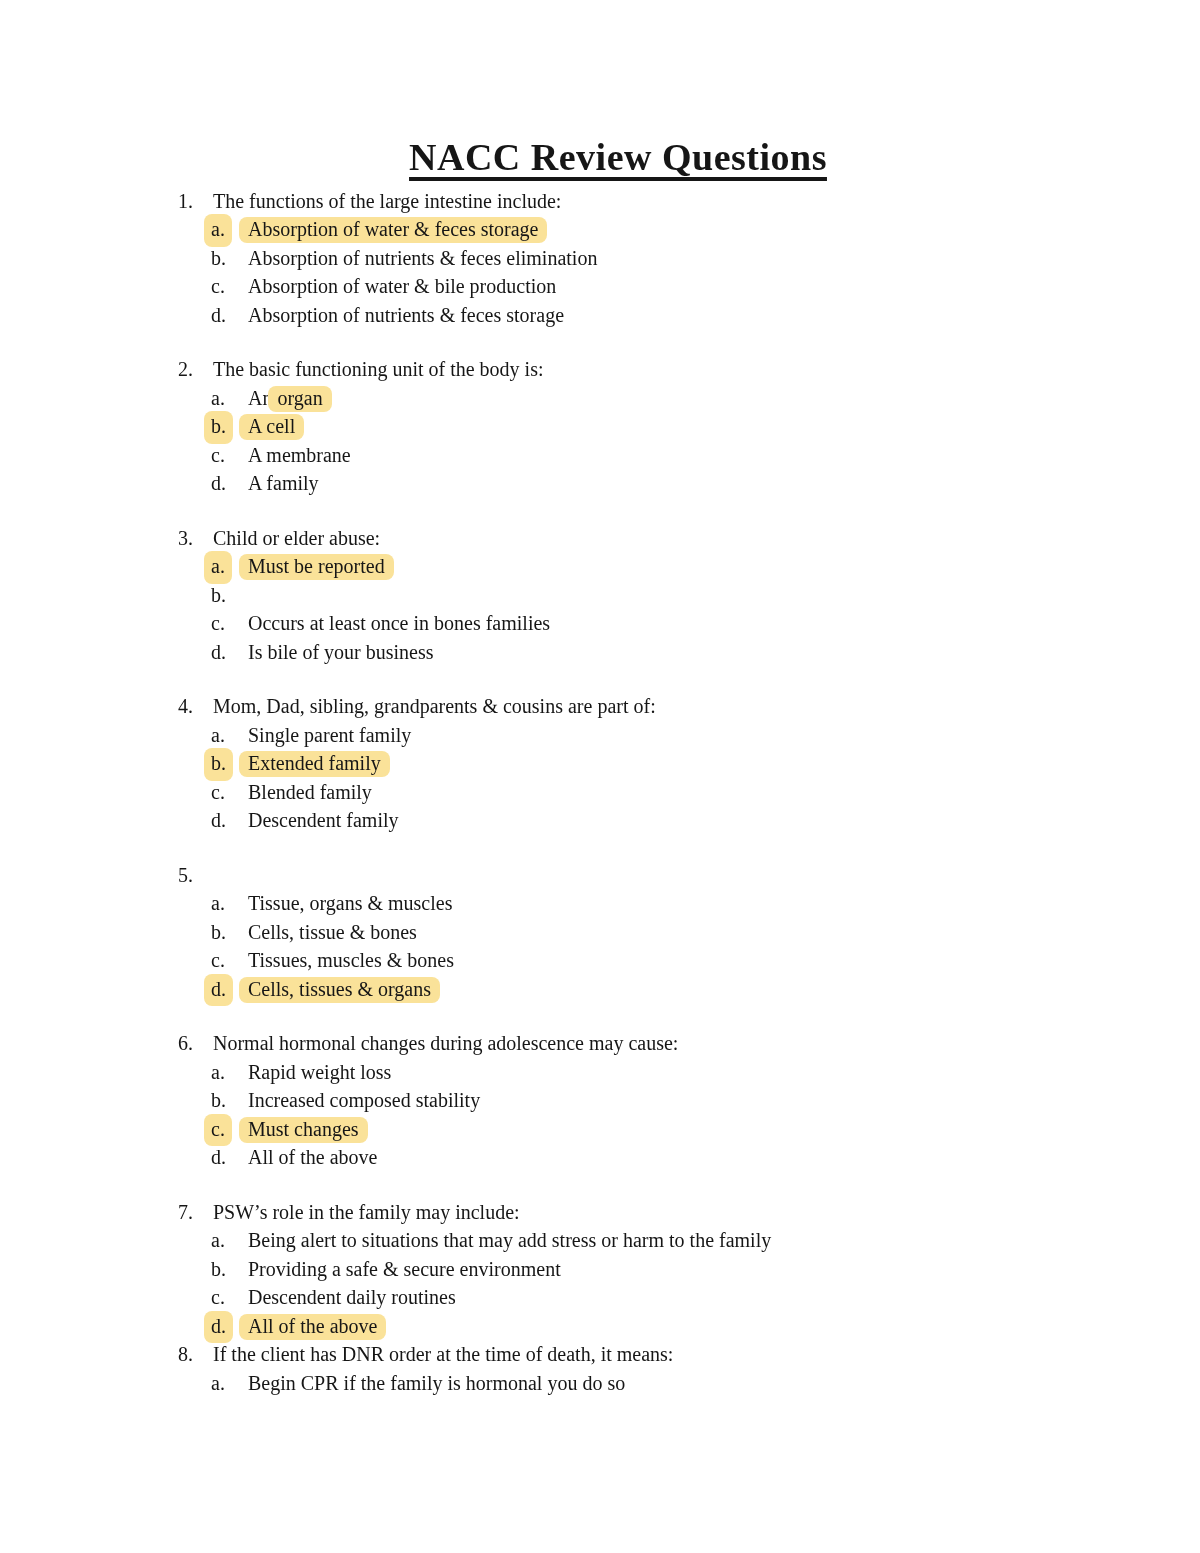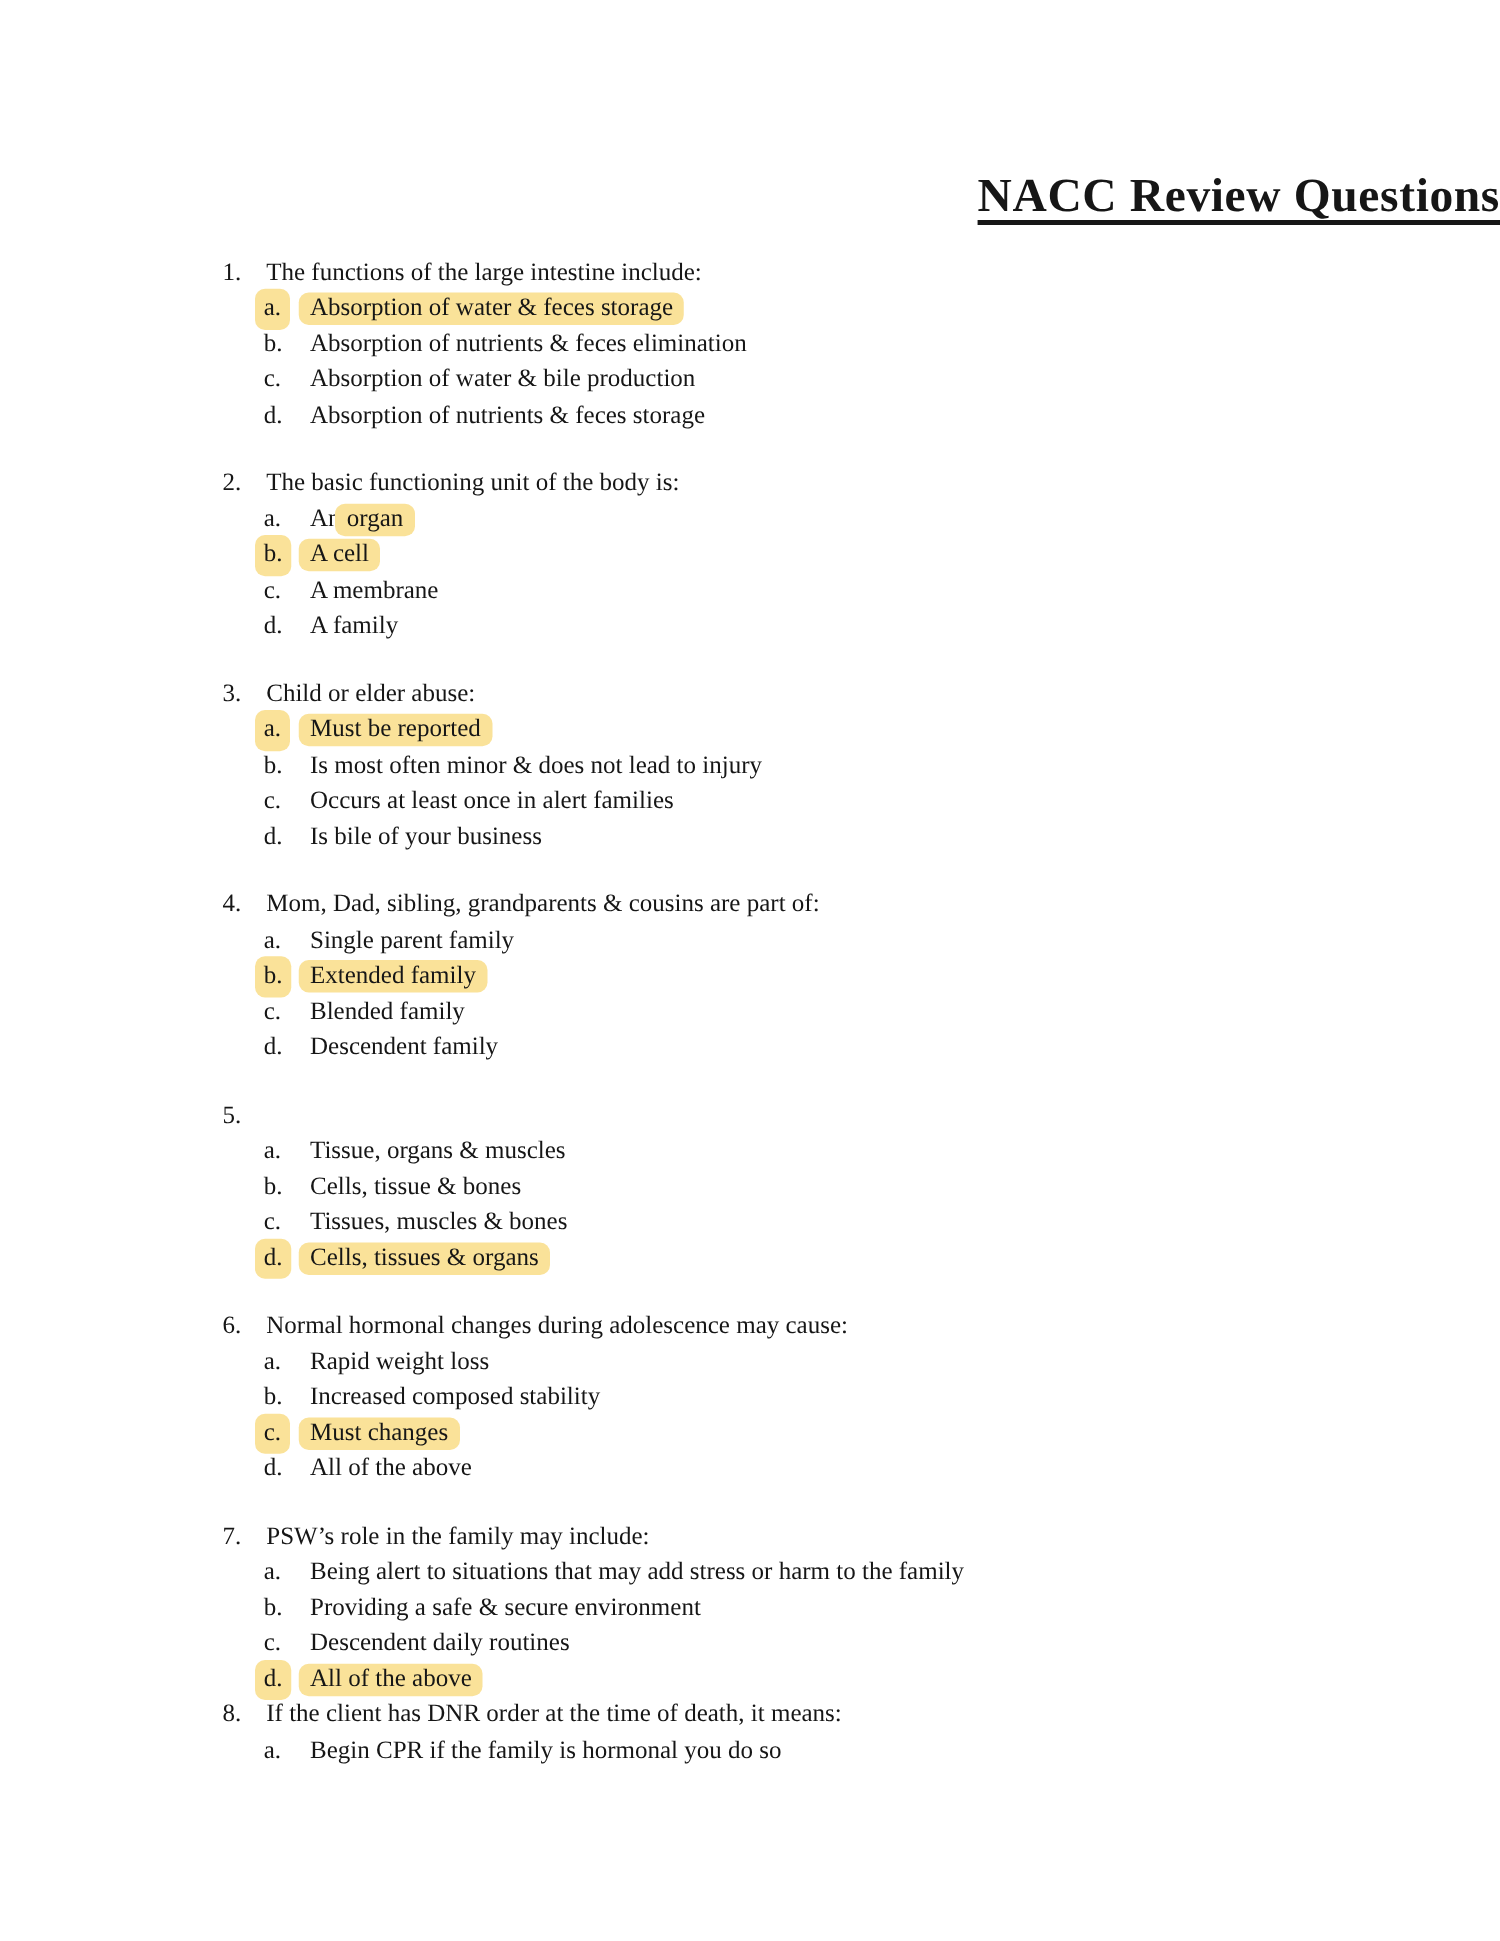--- a/index.html
+++ b/index.html
@@ -11,22 +11,22 @@
     color: #161616;
     font-family: "Liberation Serif", "DejaVu Serif", serif;
     overflow: hidden;
   }
   .page {
     width: 1200px;
     height: 1553px;
     padding-top: 134px;
   }
   .doc-title {
-    margin: 0 0 22px 0;
-    text-align: right;
+    margin: 0 0 5px 0;
+    text-align: center;
     font-size: 38px;
     font-weight: bold;
     line-height: 1.25;
     text-decoration: underline;
     text-decoration-thickness: 4px;
     text-underline-offset: 7px;
     letter-spacing: 0.5px;
     padding-left: 36px;
   }
   .questions {
@@ -113,25 +113,24 @@
     <div class="q-line">
       <span class="q-num">3.</span>
       <span class="q-text">Child or elder abuse:</span>
     </div>
   <div class="opt">
     <span class="letter-cell"><span class="letter" data-hl="true">a.</span></span>
     <span class="opt-text"><span class="plain"></span><span class="mark">Must be reported</span></span>
   </div>
         <div class="opt">
     <span class="letter-cell"><span class="letter" data-hl="false">b.</span></span>
-    <span class="opt-text"><span class="plain">Is most often minor &amp; does not lead to injury</span><span class="mark"></span></span>
-  </div>
-        <div class="opt">
-    <span class="letter-cell"><span class="letter" data-hl="false">c.</span></span>
-    <span class="opt-text"><span class="plain">Occurs at least once in alert families</span><span class="mark"></span></span>
+  </div>
+        <div class="opt">
+    <span class="letter-cell"><span class="letter" data-hl="false">c.</span></span>
+    <span class="opt-text"><span class="plain">Occurs at least once in bones families</span><span class="mark"></span></span>
   </div>
         <div class="opt">
     <span class="letter-cell"><span class="letter" data-hl="false">d.</span></span>
     <span class="opt-text"><span class="plain">Is bile of your business</span><span class="mark"></span></span>
   </div>
       </div>
       <div class="question">
     <div class="q-line">
       <span class="q-num">4.</span>
       <span class="q-text">Mom, Dad, sibling, grandparents &amp; cousins are part of:</span>

